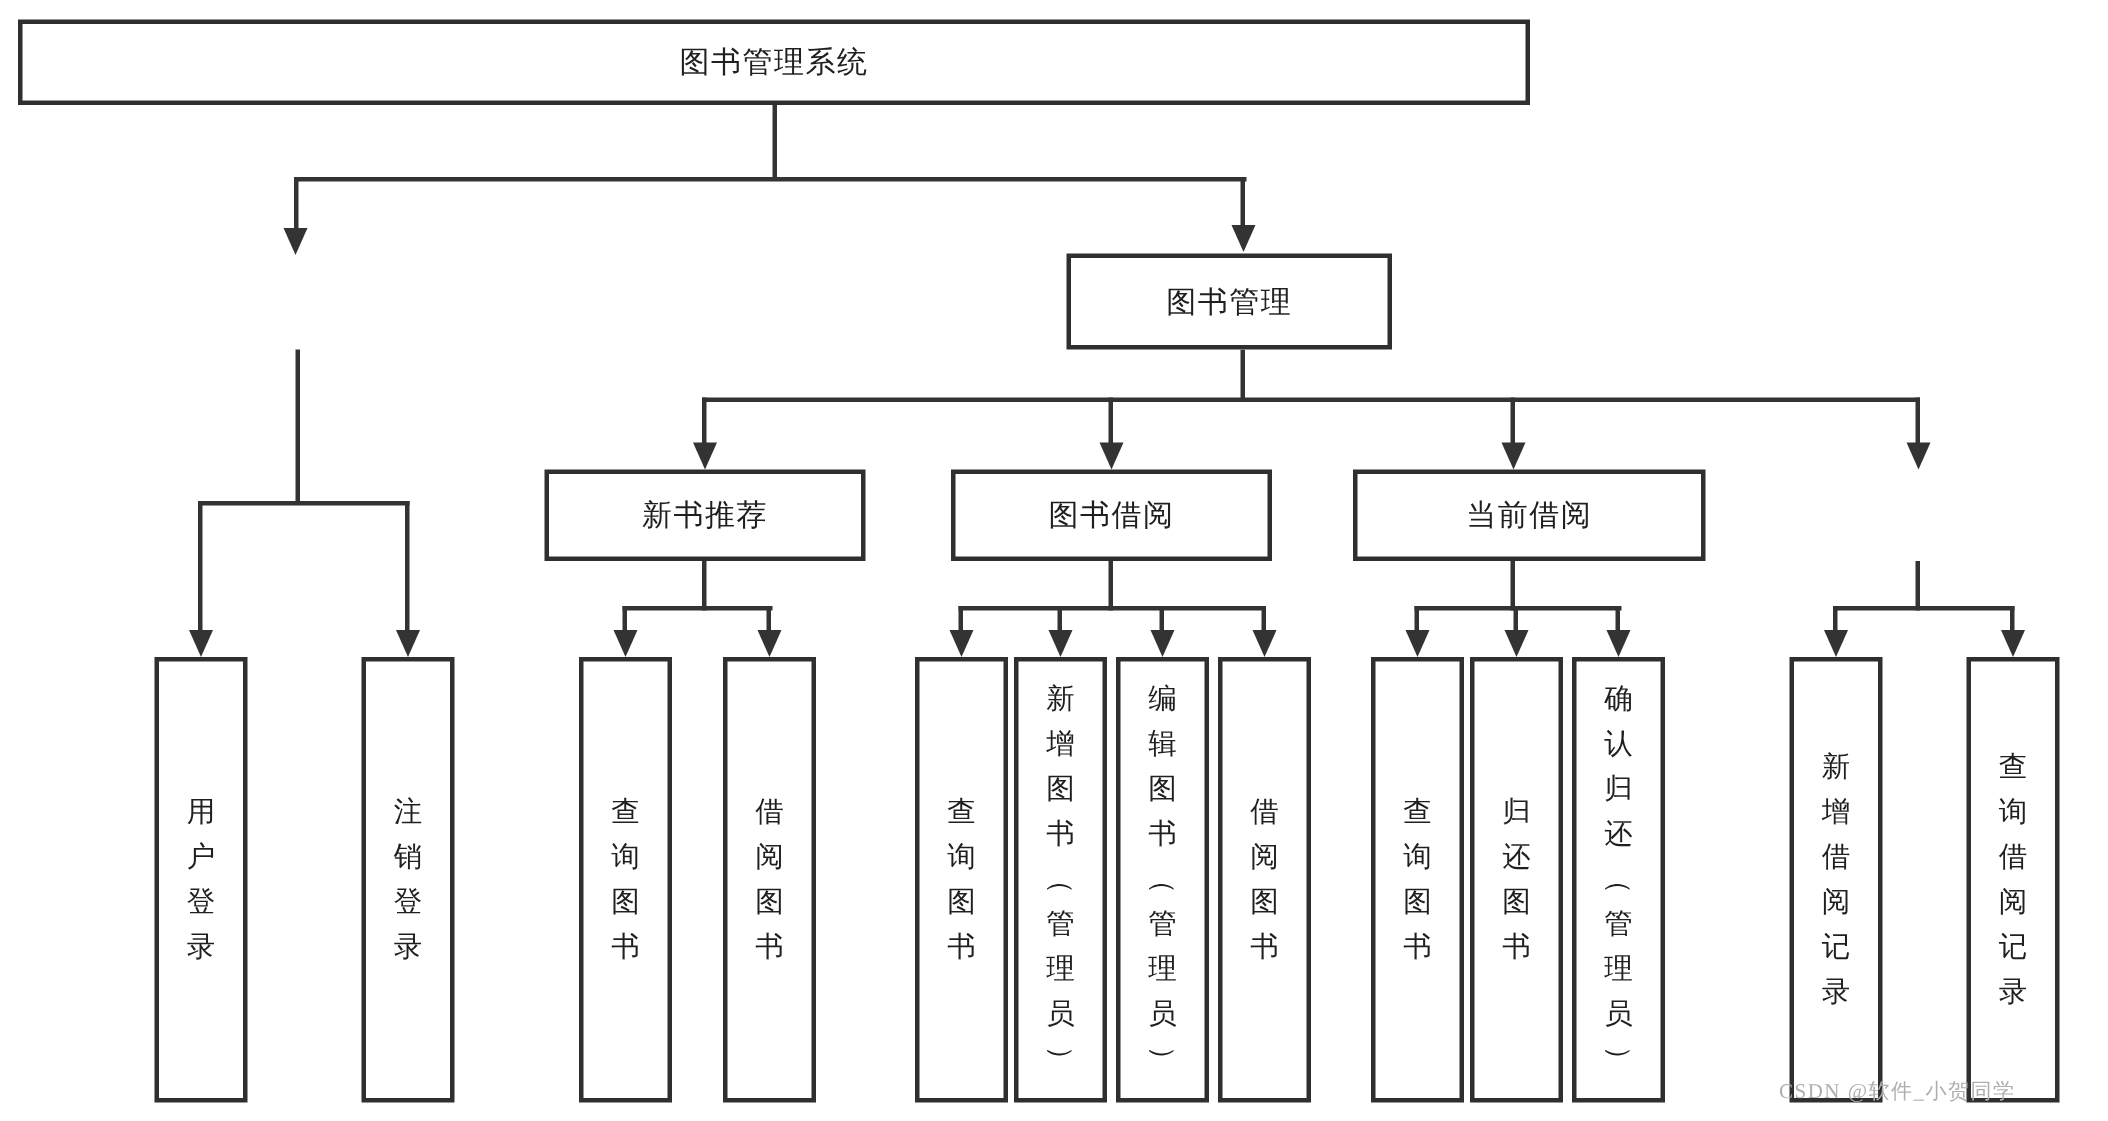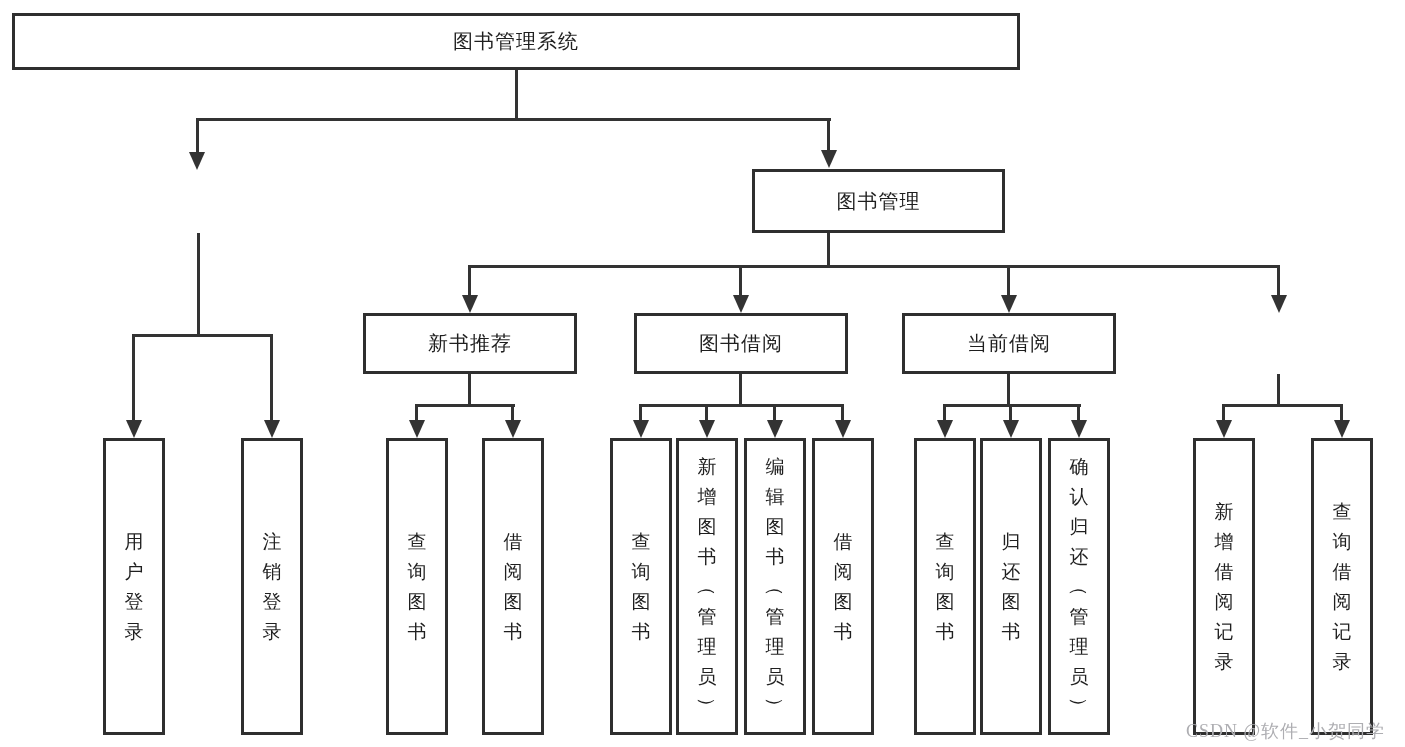--- a/index.html
+++ b/index.html
@@ -21,21 +21,21 @@
   .vbox span.rot{transform:rotate(90deg);}
   .vl{position:absolute;width:3px;background:var(--line,#333333);}
   .hl{position:absolute;height:3px;background:var(--line,#333333);}
   .arrow{
     position:absolute;width:0;height:0;
     border-left:8px solid transparent;border-right:8px solid transparent;
     border-top:18px solid var(--line,#333333);
   }
   .watermark{
     position:absolute;left:1186px;top:719px;
-    font-size:18px;letter-spacing:1px;white-space:nowrap;
+    font-size:14px;letter-spacing:1px;white-space:nowrap;
     color:var(--wm,#aeaeb2);
   }
 </style>
 </head>
 <body>
 
 <div class="canvas">
 
   <div class="vl" style="left:515px;top:70px;height:48px"></div>
   <div class="hl" style="left:196px;top:118px;width:635px"></div>
@@ -91,25 +91,25 @@
 
   <div class="vl" style="left:1277px;top:374px;height:33px"></div>
   <div class="hl" style="left:1222px;top:404px;width:121px"></div>
   <div class="vl" style="left:1222px;top:404px;height:18px"></div>
   <div class="arrow" style="left:1216px;top:420px"></div>
   <div class="vl" style="left:1340px;top:404px;height:18px"></div>
   <div class="arrow" style="left:1334px;top:420px"></div>
 
   <div class="box hbox" style="left:12px;top:13px;width:1008px;height:57px">图书管理系统</div>
 
-  <div class="box hbox" style="left:752px;top:169px;width:253px;height:64px">图书管理</div>
+  <div class="box hbox" style="left:711px;top:169px;width:217px;height:64px">图书管理</div>
 
   <div class="box hbox" style="left:634px;top:313px;width:214px;height:61px">图书借阅</div>
   <div class="box hbox" style="left:363px;top:313px;width:214px;height:61px">新书推荐</div>
-  <div class="box hbox" style="left:902px;top:313px;width:214px;height:61px">当前借阅</div>
+  <div class="box hbox" style="left:902px;top:313px;width:235px;height:61px">当前借阅</div>
 
   <div class="box vbox" style="left:103px;top:438px;width:62px;height:297px">
       <span>用</span>
       <span>户</span>
       <span>登</span>
       <span>录</span>
     </div>
   <div class="box vbox" style="left:241px;top:438px;width:62px;height:297px">
       <span>注</span>
       <span>销</span>

